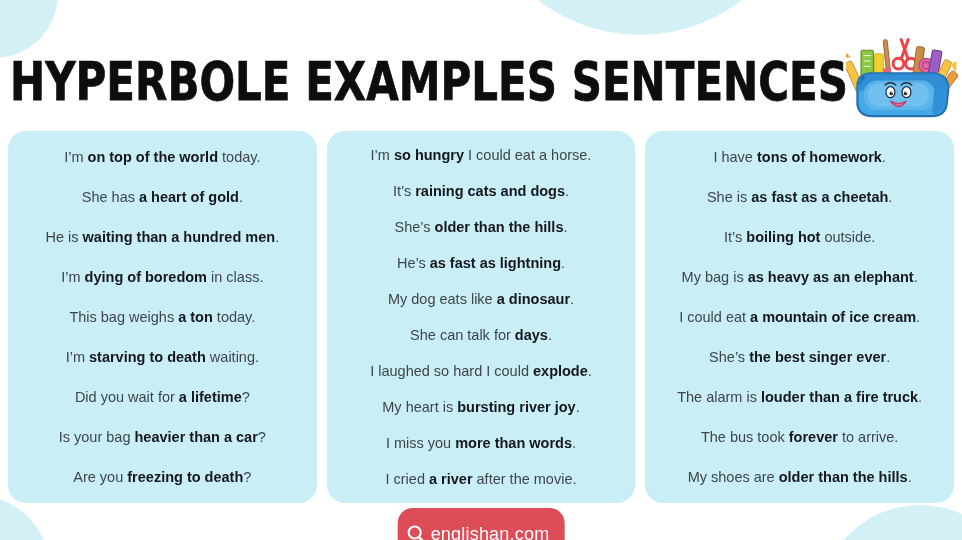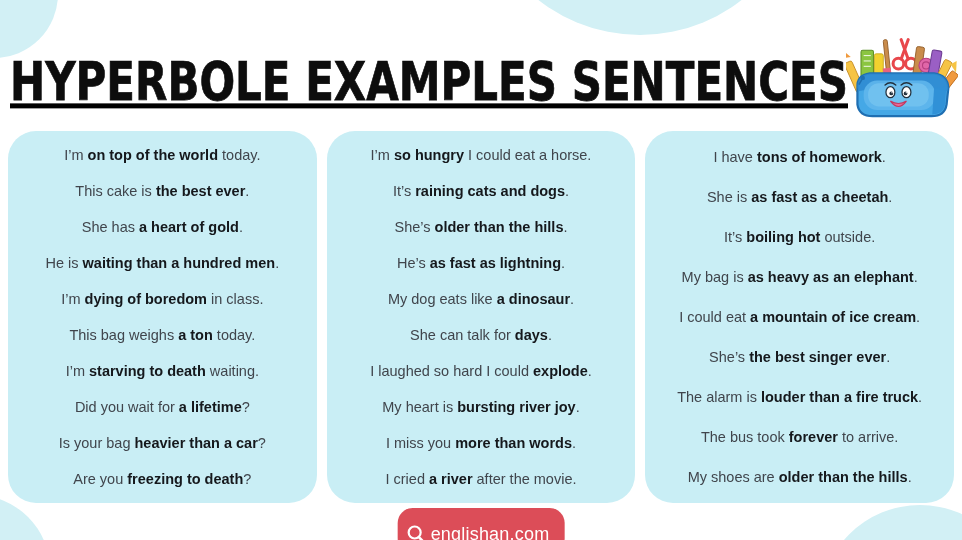--- a/index.html
+++ b/index.html
@@ -7,38 +7,38 @@
   .poster{position:relative;width:962px;height:540px;background:#ffffff;overflow:hidden;}
 
   
   .decor{position:absolute;border-radius:50%;background:#D2F0F5;}
   .decor-tl{left:-70px;top:-70px;width:128px;height:128px;}
   .decor-tm{left:475px;top:-295px;width:330px;height:330px;}
   .decor-bl{left:-100px;top:495px;width:150px;height:150px;}
   .decor-br{left:820px;top:505px;width:200px;height:200px;}
 
   
-  .title-wrap{position:absolute;left:10px;top:50px;height:62px;display:flex;align-items:center;text-decoration:underline;}
+  .title-wrap{position:absolute;left:10px;top:50px;height:62px;display:flex;align-items:center;}
   h1.title{
     margin:0;font-family:"DejaVu Sans","Liberation Sans",sans-serif;
     font-weight:bold;font-size:42px;letter-spacing:0px;color:#0d0d0d;
     transform:scaleY(1.25);transform-origin:left center;white-space:nowrap;
     -webkit-text-stroke:0.6px #0d0d0d;
   }
 
   
   .pencilcase{position:absolute;left:846px;top:36px;width:112px;height:82px;}
 
   
   .cards{
     position:absolute;left:8px;top:131px;width:946px;height:372px;
     display:grid;grid-template-columns:repeat(3,1fr);column-gap:10px;
   }
   .card{
-    background:#C9EEF5;border-radius:28px;
+    background:#C9EEF5;border-radius:18px;
     display:flex;flex-direction:column;justify-content:space-around;
     text-align:center;padding:6px 8px;box-sizing:border-box;
   }
   .sentence{margin:0;font-size:14.5px;line-height:1.25;color:#40454c;}
   .sentence b{font-weight:700;color:#15181c;}
 
   
   .badge{
     position:absolute;left:50%;top:508px;transform:translateX(-50%);
     height:29px;background:#DC4D58;border-radius:15px;
@@ -107,21 +107,20 @@
       <circle cx="64" cy="64.5" r="2.1" fill="#22303c"></circle>
       <circle cx="48.8" cy="63.6" r="0.7" fill="#ffffff"></circle>
       <circle cx="64.8" cy="63.6" r="0.7" fill="#ffffff"></circle>
       <path d="M47,73 Q56,85 65,73 Q56,78.5 47,73 Z" fill="#ED6A95" stroke="#C23A62" stroke-width="1.2"></path>
     </g>
   </svg>
 
   <div class="cards">
     <div class="card">
         <p class="sentence"><span>I’m </span><b>on top of the world</b><span> today.</span></p>
-        <p class="sentence"><span>This cake is </span><b>the best ever</b><span>.</span></p>
         <p class="sentence"><span>She has </span><b>a heart of gold</b><span>.</span></p>
         <p class="sentence"><span>He is </span><b>waiting than a hundred men</b><span>.</span></p>
         <p class="sentence"><span>I’m </span><b>dying of boredom</b><span> in class.</span></p>
         <p class="sentence"><span>This bag weighs </span><b>a ton</b><span> today.</span></p>
         <p class="sentence"><span>I’m </span><b>starving to death</b><span> waiting.</span></p>
         <p class="sentence"><span>Did you wait for </span><b>a lifetime</b><span>?</span></p>
         <p class="sentence"><span>Is your bag </span><b>heavier than a car</b><span>?</span></p>
         <p class="sentence"><span>Are you </span><b>freezing to death</b><span>?</span></p>
       </div>
     <div class="card">

